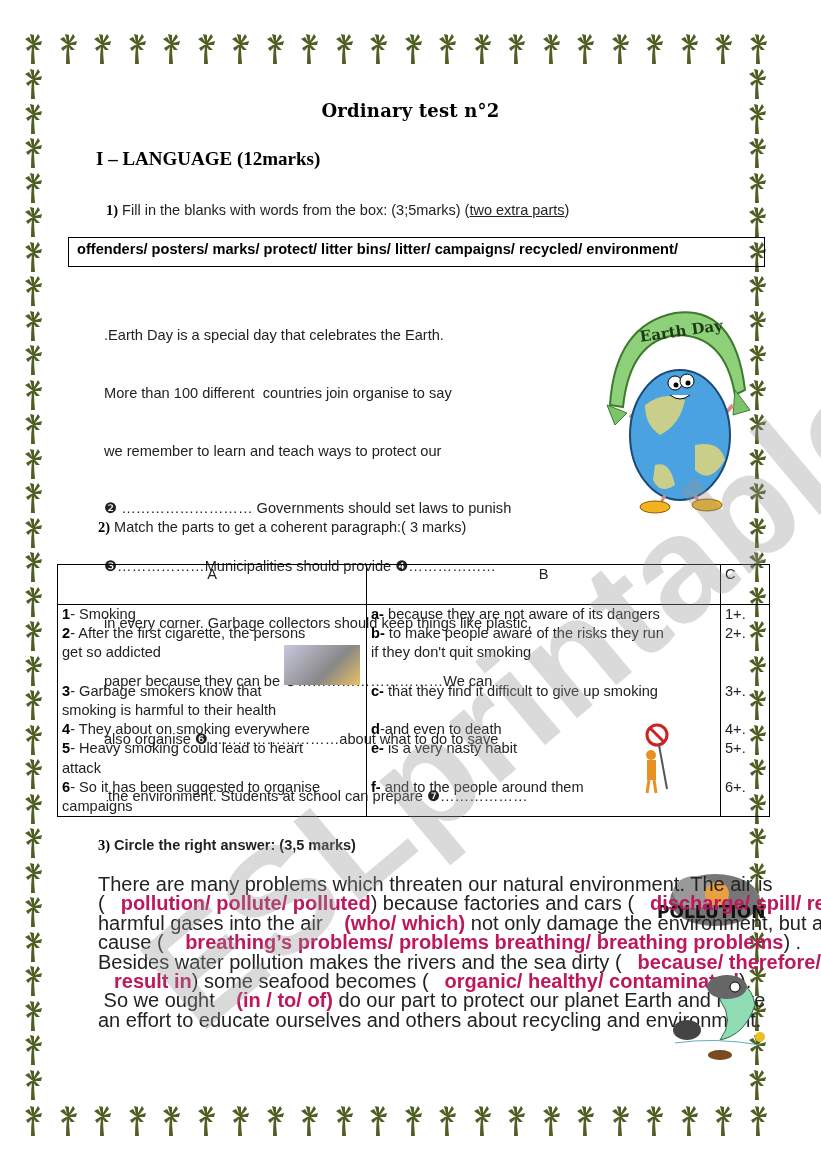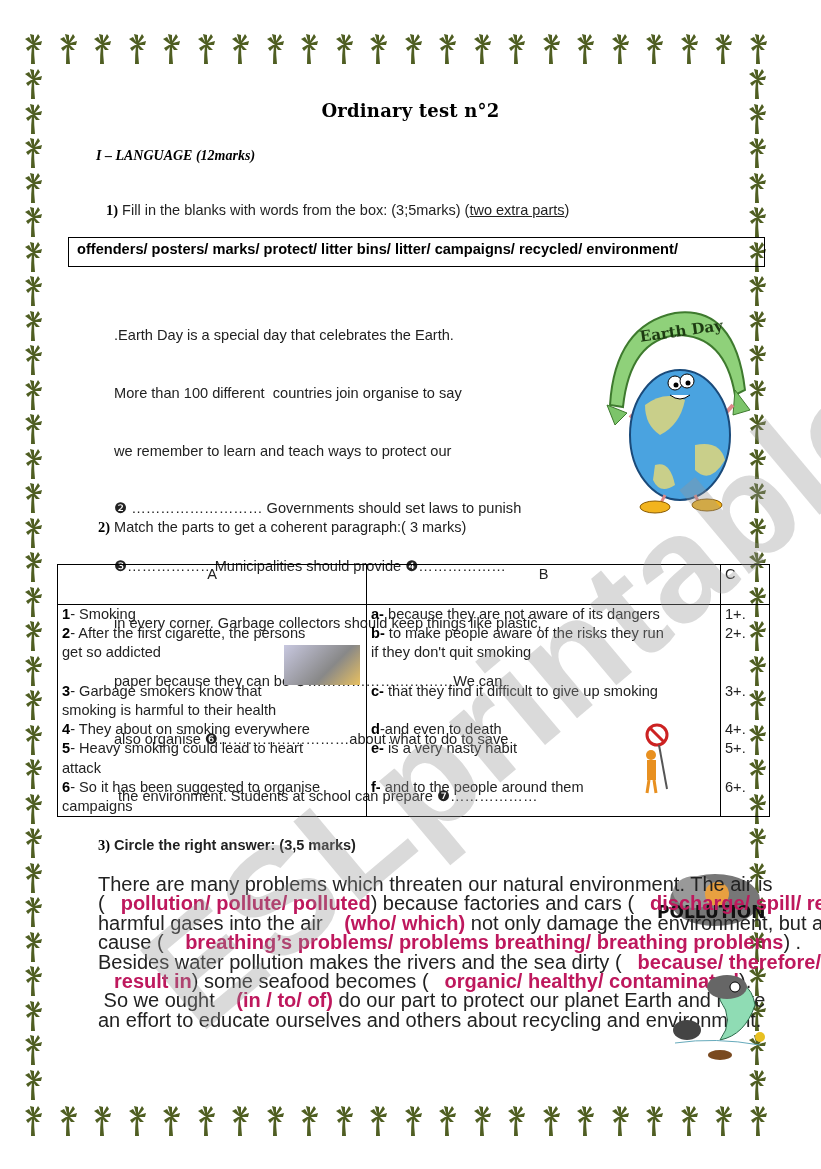--- a/index.html
+++ b/index.html
@@ -9,31 +9,31 @@
     font-family: "Liberation Sans", sans-serif;
   }
   .palm { position: absolute; width: 20px; height: 32px; }
   .palm svg { width: 20px; height: 32px; display: block; }
   .title {
     position: absolute; left: 0; width: 821px; top: 100px; text-align: center;
     font-family: "DejaVu Serif", serif; font-weight: 900; font-size: 18px; letter-spacing: 0.2px;
   }
   .section {
     position: absolute; left: 96px; top: 148px;
-    font-family: "Liberation Serif", serif; font-weight: bold; font-size: 14px; font-style: italic;
+    font-family: "Liberation Serif", serif; font-weight: bold; font-size: 19px;
   }
   .q { position: absolute; font-size: 14.5px; color: #222; }
   .q b { font-family: "Liberation Serif", serif; color: #000; }
   .q u { text-decoration: underline; }
   .wordbox {
     position: absolute; left: 68px; top: 237px; width: 697px; height: 30px;
     border: 1px solid #000; box-sizing: border-box; padding: 3px 0 0 8px;
     font-weight: bold; font-size: 14.6px; white-space: nowrap;
   }
-  .para { position: absolute; left: 114px; top: 288px; font-size: 14.6px; line-height: 19.2px; color: #222; white-space: pre; }
+  .para { position: absolute; left: 104px; top: 288px; font-size: 14.6px; line-height: 19.2px; color: #222; white-space: pre; }
   table.match {
     position: absolute; left: 57px; top: 564px; width: 713px;
     border-collapse: collapse; font-size: 14.6px; color: #222;
   }
   table.match td, table.match th { border: 1px solid #000; vertical-align: top; padding: 0 4px; }
   table.match th { font-weight: normal; height: 38px; padding-top: 1px; }
   .cell-line { height: 19.2px; line-height: 19.2px; white-space: nowrap; }
   .cell-line b { color: #000; }
   .text3 { position: absolute; left: 98px; top: 875px; font-size: 20px; line-height: 19.4px; color: #222; white-space: pre; }
   .text3 b { color: #be185d; margin-left: 16px; }

